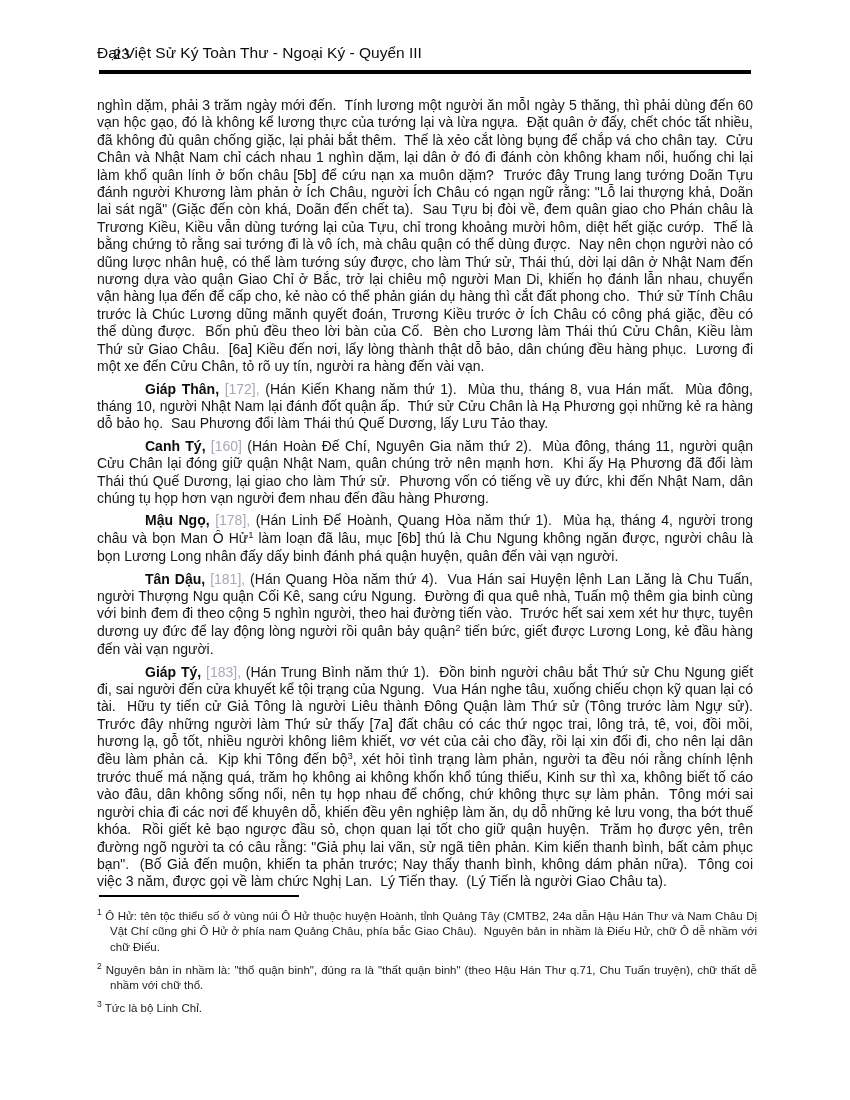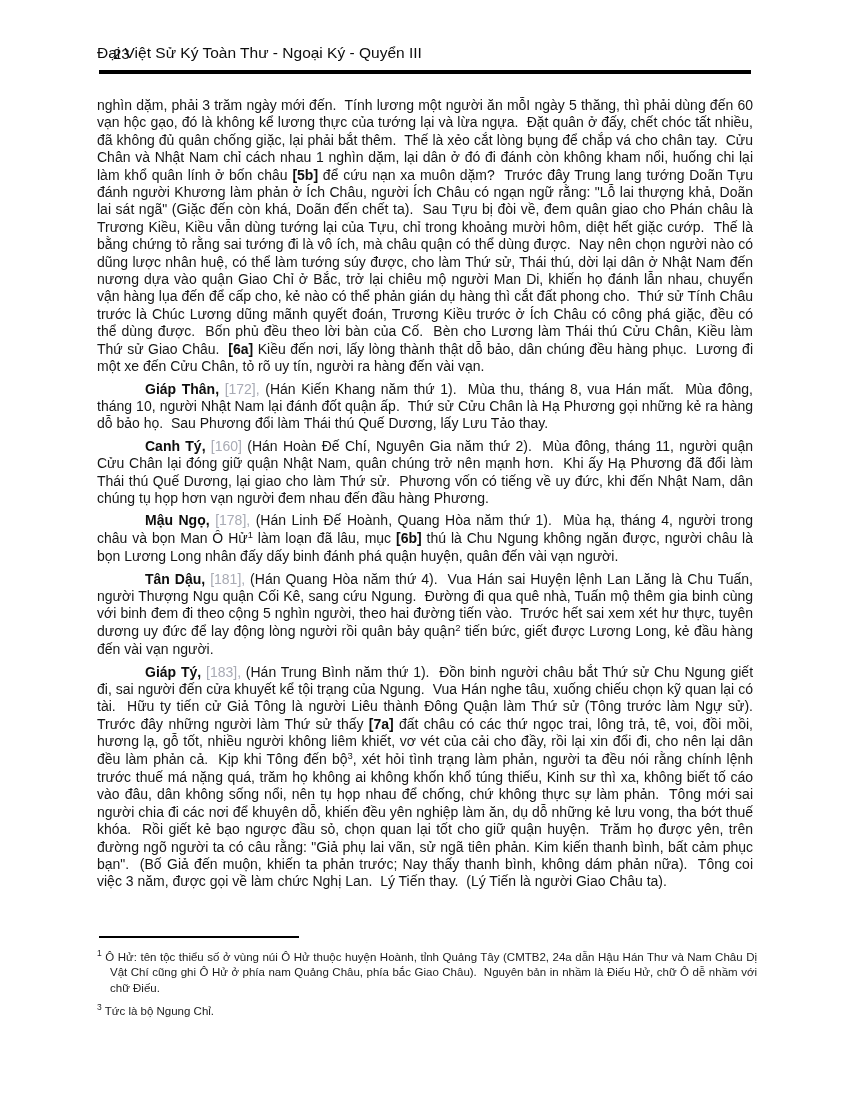--- a/index.html
+++ b/index.html
@@ -17,23 +17,23 @@
   .htitle{display:block;font-size:15.5px;color:#0d0d0d;}
   .hrule{position:absolute;top:70px;left:99px;width:652px;height:4px;background:#000;}
   .content{
     position:absolute;top:97px;left:97px;width:656px;
     font-size:14px;line-height:17.4px;text-align:justify;
   }
   .content p{margin:0 0 5px 0;white-space:pre-wrap;}
   .content p.indent{text-indent:48px;}
   .b{font-weight:bold;color:#0d0d0d;}
   .yr{color:#a8aab4;}
-  .fref{font-weight:bold;color:#0d0d0d;}
+  .fref{font-weight:normal;color:#0d0d0d;}
   .bsup{font-size:9.5px;position:relative;top:-4.5px;}
-  .footarea{position:absolute;left:97px;top:936px;width:660px;}
+  .footarea{position:absolute;left:97px;top:895px;width:660px;}
   .fnrule{width:200px;height:2px;background:#000;margin:0 0 12px 2px;}
   .fn{
     font-size:11.5px;line-height:15.3px;color:#1c1c1c;
     text-align:justify;margin:0 0 8px 0;
     padding-left:13px;text-indent:-13px;white-space:pre-wrap;
   }
   .fn sup{font-size:8.5px;line-height:0;}
 </style>
 </head>
 <body>
@@ -53,17 +53,18 @@
       <p class="indent"><span class="b">Canh Tý,</span><span> </span><span class="yr">[160]</span><span> (Hán Hoàn Đế Chí, Nguyên Gia năm thứ 2).  Mùa đông, tháng 11, người quận Cửu Chân lại đóng giữ quận Nhật Nam, quân chúng trở nên mạnh hơn.  Khi ấy Hạ Phương đã đổi làm Thái thú Quế Dương, lại giao cho làm Thứ sử.  Phương vốn có tiếng về uy đức, khi đến Nhật Nam, dân chúng tụ họp hơn vạn người đem nhau đến đầu hàng Phương.</span></p>
       <p class="indent"><span class="b">Mậu Ngọ,</span><span> </span><span class="yr">[178],</span><span> (Hán Linh Đế Hoành, Quang Hòa năm thứ 1).  Mùa hạ, tháng 4, người trong châu và bọn Man Ô Hử</span><span class="bsup">1</span><span> làm loạn đã lâu, mục </span><span class="fref">[6b]</span><span> thú là Chu Ngung không ngăn được, người châu là bọn Lương Long nhân đấy dấy binh đánh phá quận huyện, quân đến vài vạn người.</span></p>
       <p class="indent"><span class="b">Tân Dậu,</span><span> </span><span class="yr">[181],</span><span> (Hán Quang Hòa năm thứ 4).  Vua Hán sai Huyện lệnh Lan Lăng là Chu Tuấn, người Thượng Ngu quận Cối Kê, sang cứu Ngung.  Đường đi qua quê nhà, Tuấn mộ thêm gia binh cùng với binh đem đi theo cộng 5 nghìn người, theo hai đường tiến vào.  Trước hết sai xem xét hư thực, tuyên dương uy đức để lay động lòng người rồi quân bảy quận</span><span class="bsup">2</span><span> tiến bức, giết được Lương Long, kẻ đầu hàng đến vài vạn người.</span></p>
       <p class="indent"><span class="b">Giáp Tý,</span><span> </span><span class="yr">[183],</span><span> (Hán Trung Bình năm thứ 1).  Đồn binh người châu bắt Thứ sử Chu Ngung giết đi, sai người đến cửa khuyết kể tội trạng của Ngung.  Vua Hán nghe tâu, xuống chiếu chọn kỹ quan lại có tài.  Hữu ty tiến cử Giả Tông là người Liêu thành Đông Quận làm Thứ sử (Tông trước làm Ngự sử).  Trước đây những người làm Thứ sử thấy </span><span class="fref">[7a]</span><span> đất châu có các thứ ngọc trai, lông trả, tê, voi, đồi mồi, hương lạ, gỗ tốt, nhiều người không liêm khiết, vơ vét của cải cho đầy, rồi lại xin đổi đi, cho nên lại dân đều làm phản cả.  Kịp khi Tông đến bộ</span><span class="bsup">3</span><span>, xét hỏi tình trạng làm phản, người ta đều nói rằng chính lệnh trước thuế má nặng quá, trăm họ không ai không khốn khổ túng thiếu, Kinh sư thì xa, không biết tố cáo vào đâu, dân không sống nổi, nên tụ họp nhau để chống, chứ không thực sự làm phản.  Tông mới sai người chia đi các nơi để khuyên dỗ, khiến đều yên nghiệp làm ăn, dụ dỗ những kẻ lưu vong, tha bớt thuế khóa.  Rồi giết kẻ bạo ngược đầu sỏ, chọn quan lại tốt cho giữ quận huyện.  Trăm họ được yên, trên đường ngõ người ta có câu rằng: "Giả phụ lai vãn, sử ngã tiên phản. Kim kiến thanh bình, bất cảm phục bạn".  (Bố Giả đến muộn, khiến ta phản trước; Nay thấy thanh bình, không dám phản nữa).  Tông coi việc 3 năm, được gọi về làm chức Nghị Lan.  Lý Tiến thay.  (Lý Tiến là người Giao Châu ta).</span></p>
     </div>
 
   <div class="footarea">
     <div class="fnrule"></div>
     <div id="fn-root">
         <div class="fn"><sup>1</sup><span> Ô Hử: tên tộc thiểu số ở vùng núi Ô Hử thuộc huyện Hoành, tỉnh Quảng Tây (CMTB2, 24a dẫn Hậu Hán Thư và Nam Châu Dị Vật Chí cũng ghi Ô Hử ở phía nam Quảng Châu, phía bắc Giao Châu).  Nguyên bản in nhầm là Điếu Hử, chữ Ô dễ nhầm với chữ Điếu.</span></div>
-        <div class="fn"><sup>3</sup><span> Tức là bộ Ngung Chỉ.</span></div>
+        <div class="fn"><sup>2</sup><span> Nguyên bản in nhầm là: "thổ quận binh", đúng ra là "thất quận binh" (theo Hậu Hán Thư q.71, Chu Tuấn truyện), chữ thất dễ nhầm với chữ thổ.</span></div>
+        <div class="fn"><sup>3</sup><span> Tức là bộ Linh Chỉ.</span></div>
       </div>
   </div>
 
 </div>
 
 </body></html>

